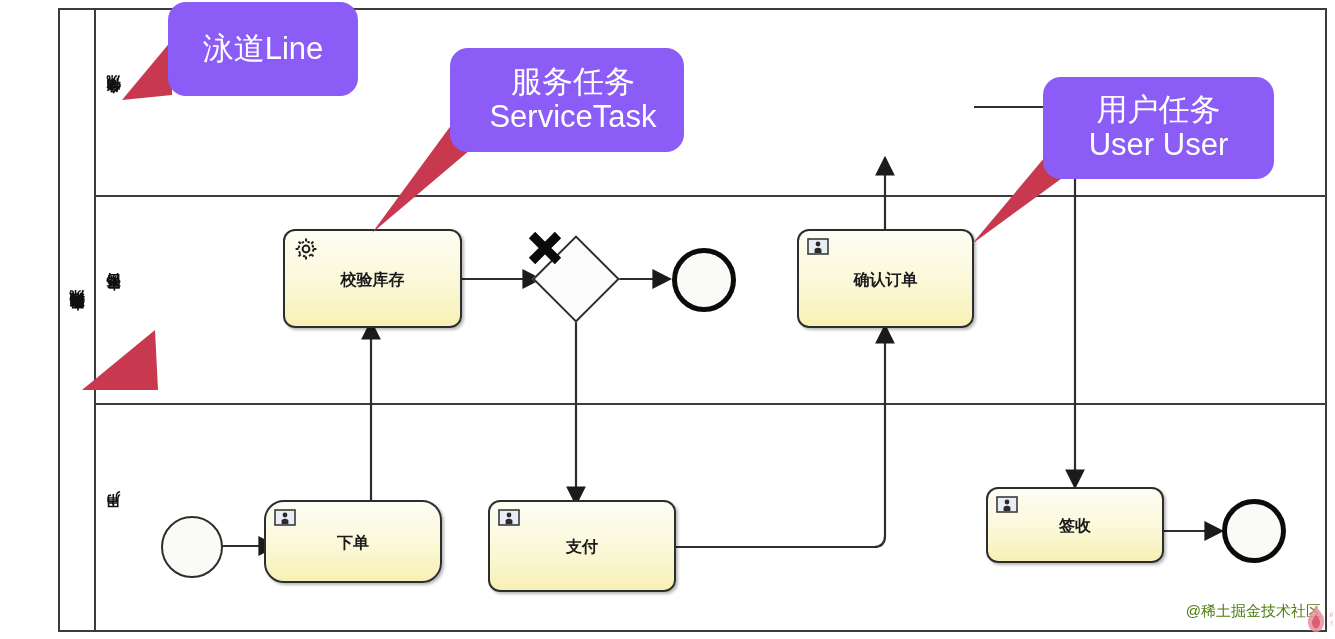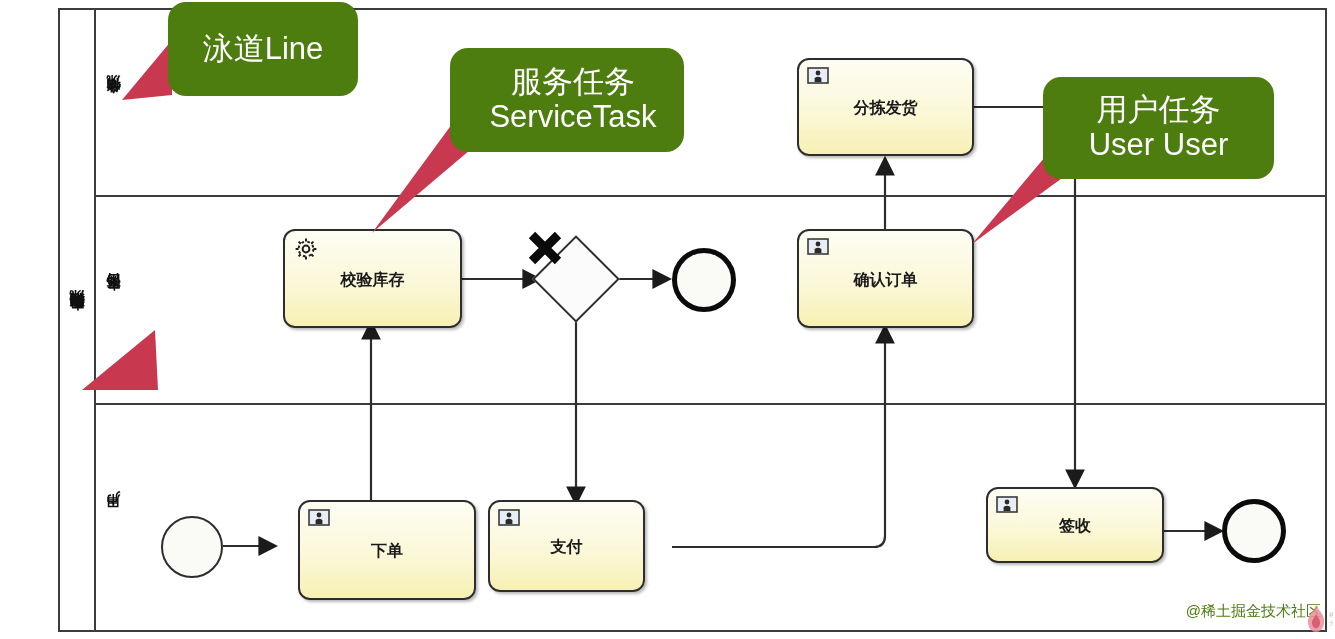--- a/index.html
+++ b/index.html
@@ -116,21 +116,21 @@
   .conn-svg {
     position: absolute;
     left: 0; top: 0;
     width: 1335px; height: 639px;
     z-index: 4;
     pointer-events: none;
   }
   
   .callout {
     position: absolute;
-    background: #4d7c0f;
+    background: #8b5cf6;
     border-radius: 18px;
     color: #ffffff;
     display: flex;
     flex-direction: column;
     align-items: center;
     justify-content: center;
     z-index: 20;
     line-height: 1.12;
     text-align: center;
   }
@@ -212,30 +212,20 @@
 
     <path d="M672,547 L874,547 Q885,547 885,536 L885,326" stroke="#2d2d2d" stroke-width="2.2" fill="none" marker-end="url(#arrow)"></path>
 
     <path d="M885,232 L885,158" stroke="#2d2d2d" stroke-width="2.2" fill="none" marker-end="url(#arrow)"></path>
 
     <path d="M974,107 L1075,107 L1075,487" stroke="#2d2d2d" stroke-width="2.2" fill="none" marker-end="url(#arrow)"></path>
 
     <path d="M1164,531 L1222,531" stroke="#2d2d2d" stroke-width="2.2" fill="none" marker-end="url(#arrow)"></path>
   </svg>
 
-  <div class="task" style="left:797px; top:58px; width:177px; height:98px;">
-    <span class="task-icon">
-      <svg width="22" height="17" viewBox="0 0 22 17">
-        <rect x="1" y="1" width="20" height="15" fill="#e9eef6" stroke="#3a3a3a" stroke-width="1.6"></rect>
-        <circle cx="11" cy="6" r="2.4" fill="#2b2b2b"></circle>
-        <path d="M7.6,15 L7.6,11 Q11,8.6 14.4,11 L14.4,15 z" fill="#2b2b2b"></path>
-      </svg>
-    </span>
-    <span class="task-label">分拣发货</span>
-  </div>
 
   <div class="task" style="left:283px; top:229px; width:179px; height:99px;">
     <span class="task-icon" style="left:9px; top:6px; width:24px; height:24px;">
       <svg width="24" height="24" viewBox="0 0 24 24">
         <g fill="none" stroke="#1f1f1f" stroke-width="2">
           <circle cx="12" cy="12" r="3.4"></circle>
           <path d="M12,1.6 L12,4.6 M12,19.4 L12,22.4 M1.6,12 L4.6,12 M19.4,12 L22.4,12
                    M4.6,4.6 L6.8,6.8 M17.2,17.2 L19.4,19.4 M19.4,4.6 L17.2,6.8 M6.8,17.2 L4.6,19.4"></path>
           <circle cx="12" cy="12" r="7.4" stroke-dasharray="2.6 3.4"></circle>
         </g>
@@ -257,32 +247,32 @@
         <rect x="1" y="1" width="20" height="15" fill="#e9eef6" stroke="#3a3a3a" stroke-width="1.6"></rect>
         <circle cx="11" cy="6" r="2.4" fill="#2b2b2b"></circle>
         <path d="M7.6,15 L7.6,11 Q11,8.6 14.4,11 L14.4,15 z" fill="#2b2b2b"></path>
       </svg>
     </span>
     <span class="task-label">确认订单</span>
   </div>
 
   <div class="event start" style="left:161px; top:516px; width:62px; height:62px;"></div>
 
-  <div class="task" style="left:298px; top:500px; width:178px; height:100px;">
+  <div class="task" style="left:264px; top:500px; width:178px; height:83px;border-radius:20px;">
     <span class="task-icon">
       <svg width="22" height="17" viewBox="0 0 22 17">
         <rect x="1" y="1" width="20" height="15" fill="#e9eef6" stroke="#3a3a3a" stroke-width="1.6"></rect>
         <circle cx="11" cy="6" r="2.4" fill="#2b2b2b"></circle>
         <path d="M7.6,15 L7.6,11 Q11,8.6 14.4,11 L14.4,15 z" fill="#2b2b2b"></path>
       </svg>
     </span>
     <span class="task-label">下单</span>
   </div>
 
-  <div class="task" style="left:488px; top:500px; width:157px; height:92px;">
+  <div class="task" style="left:488px; top:500px; width:188px; height:92px;">
     <span class="task-icon">
       <svg width="22" height="17" viewBox="0 0 22 17">
         <rect x="1" y="1" width="20" height="15" fill="#e9eef6" stroke="#3a3a3a" stroke-width="1.6"></rect>
         <circle cx="11" cy="6" r="2.4" fill="#2b2b2b"></circle>
         <path d="M7.6,15 L7.6,11 Q11,8.6 14.4,11 L14.4,15 z" fill="#2b2b2b"></path>
       </svg>
     </span>
     <span class="task-label">支付</span>
   </div>
 

